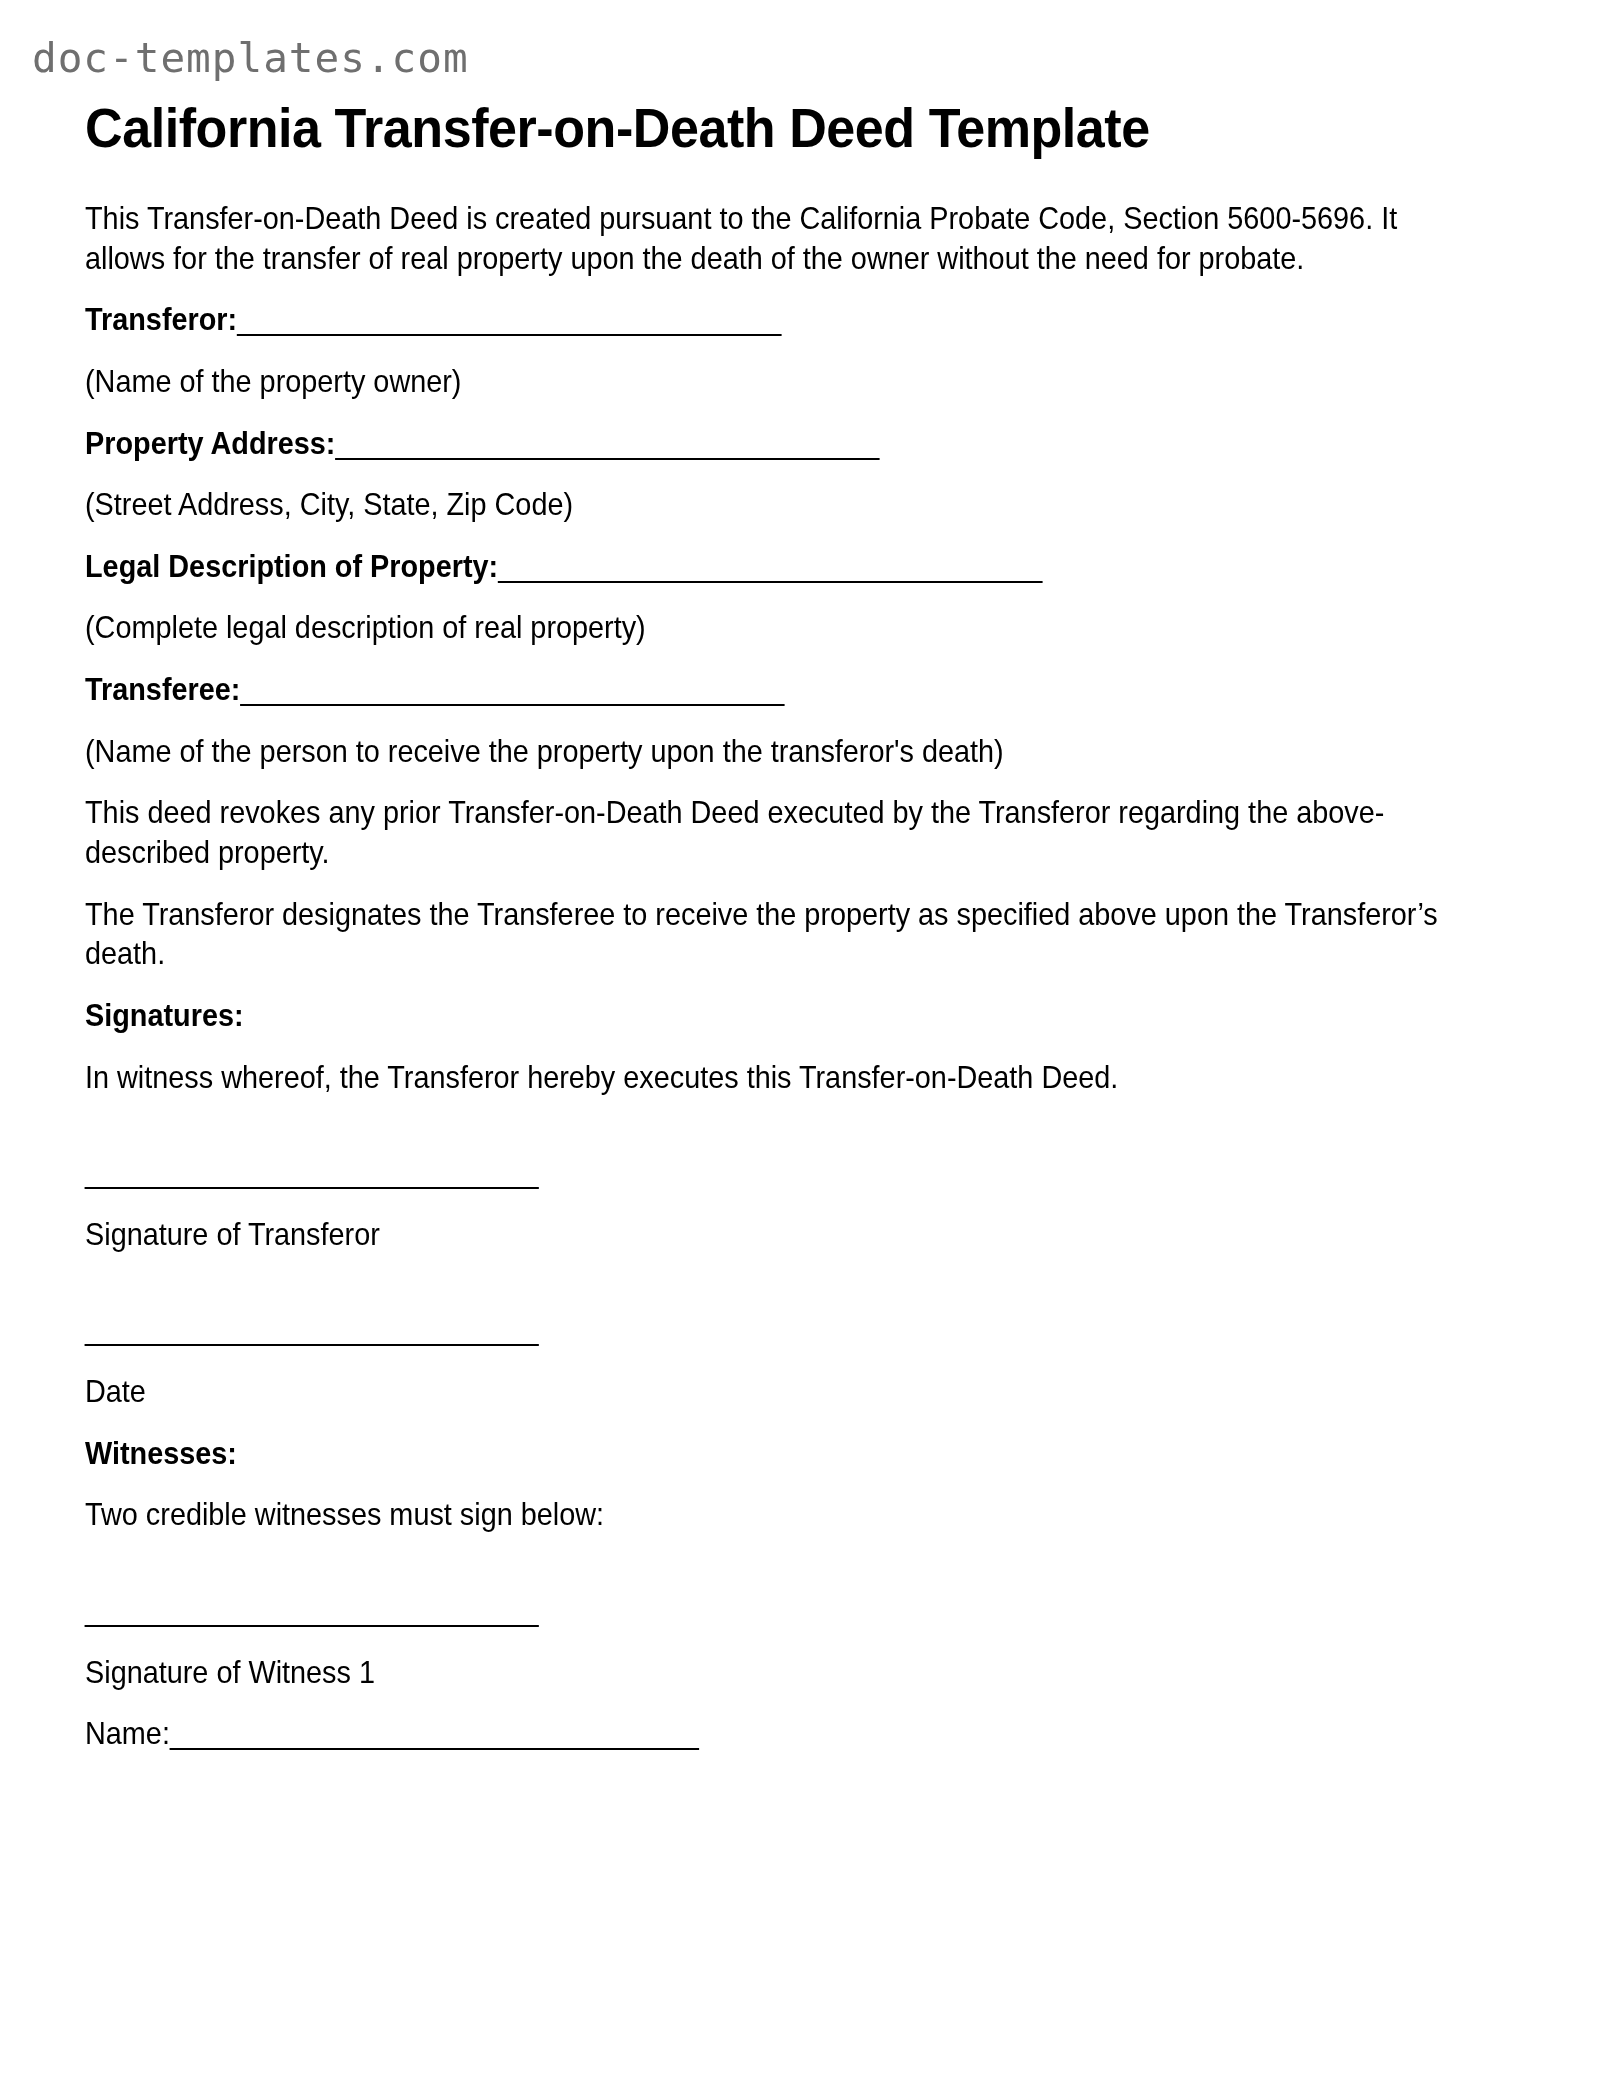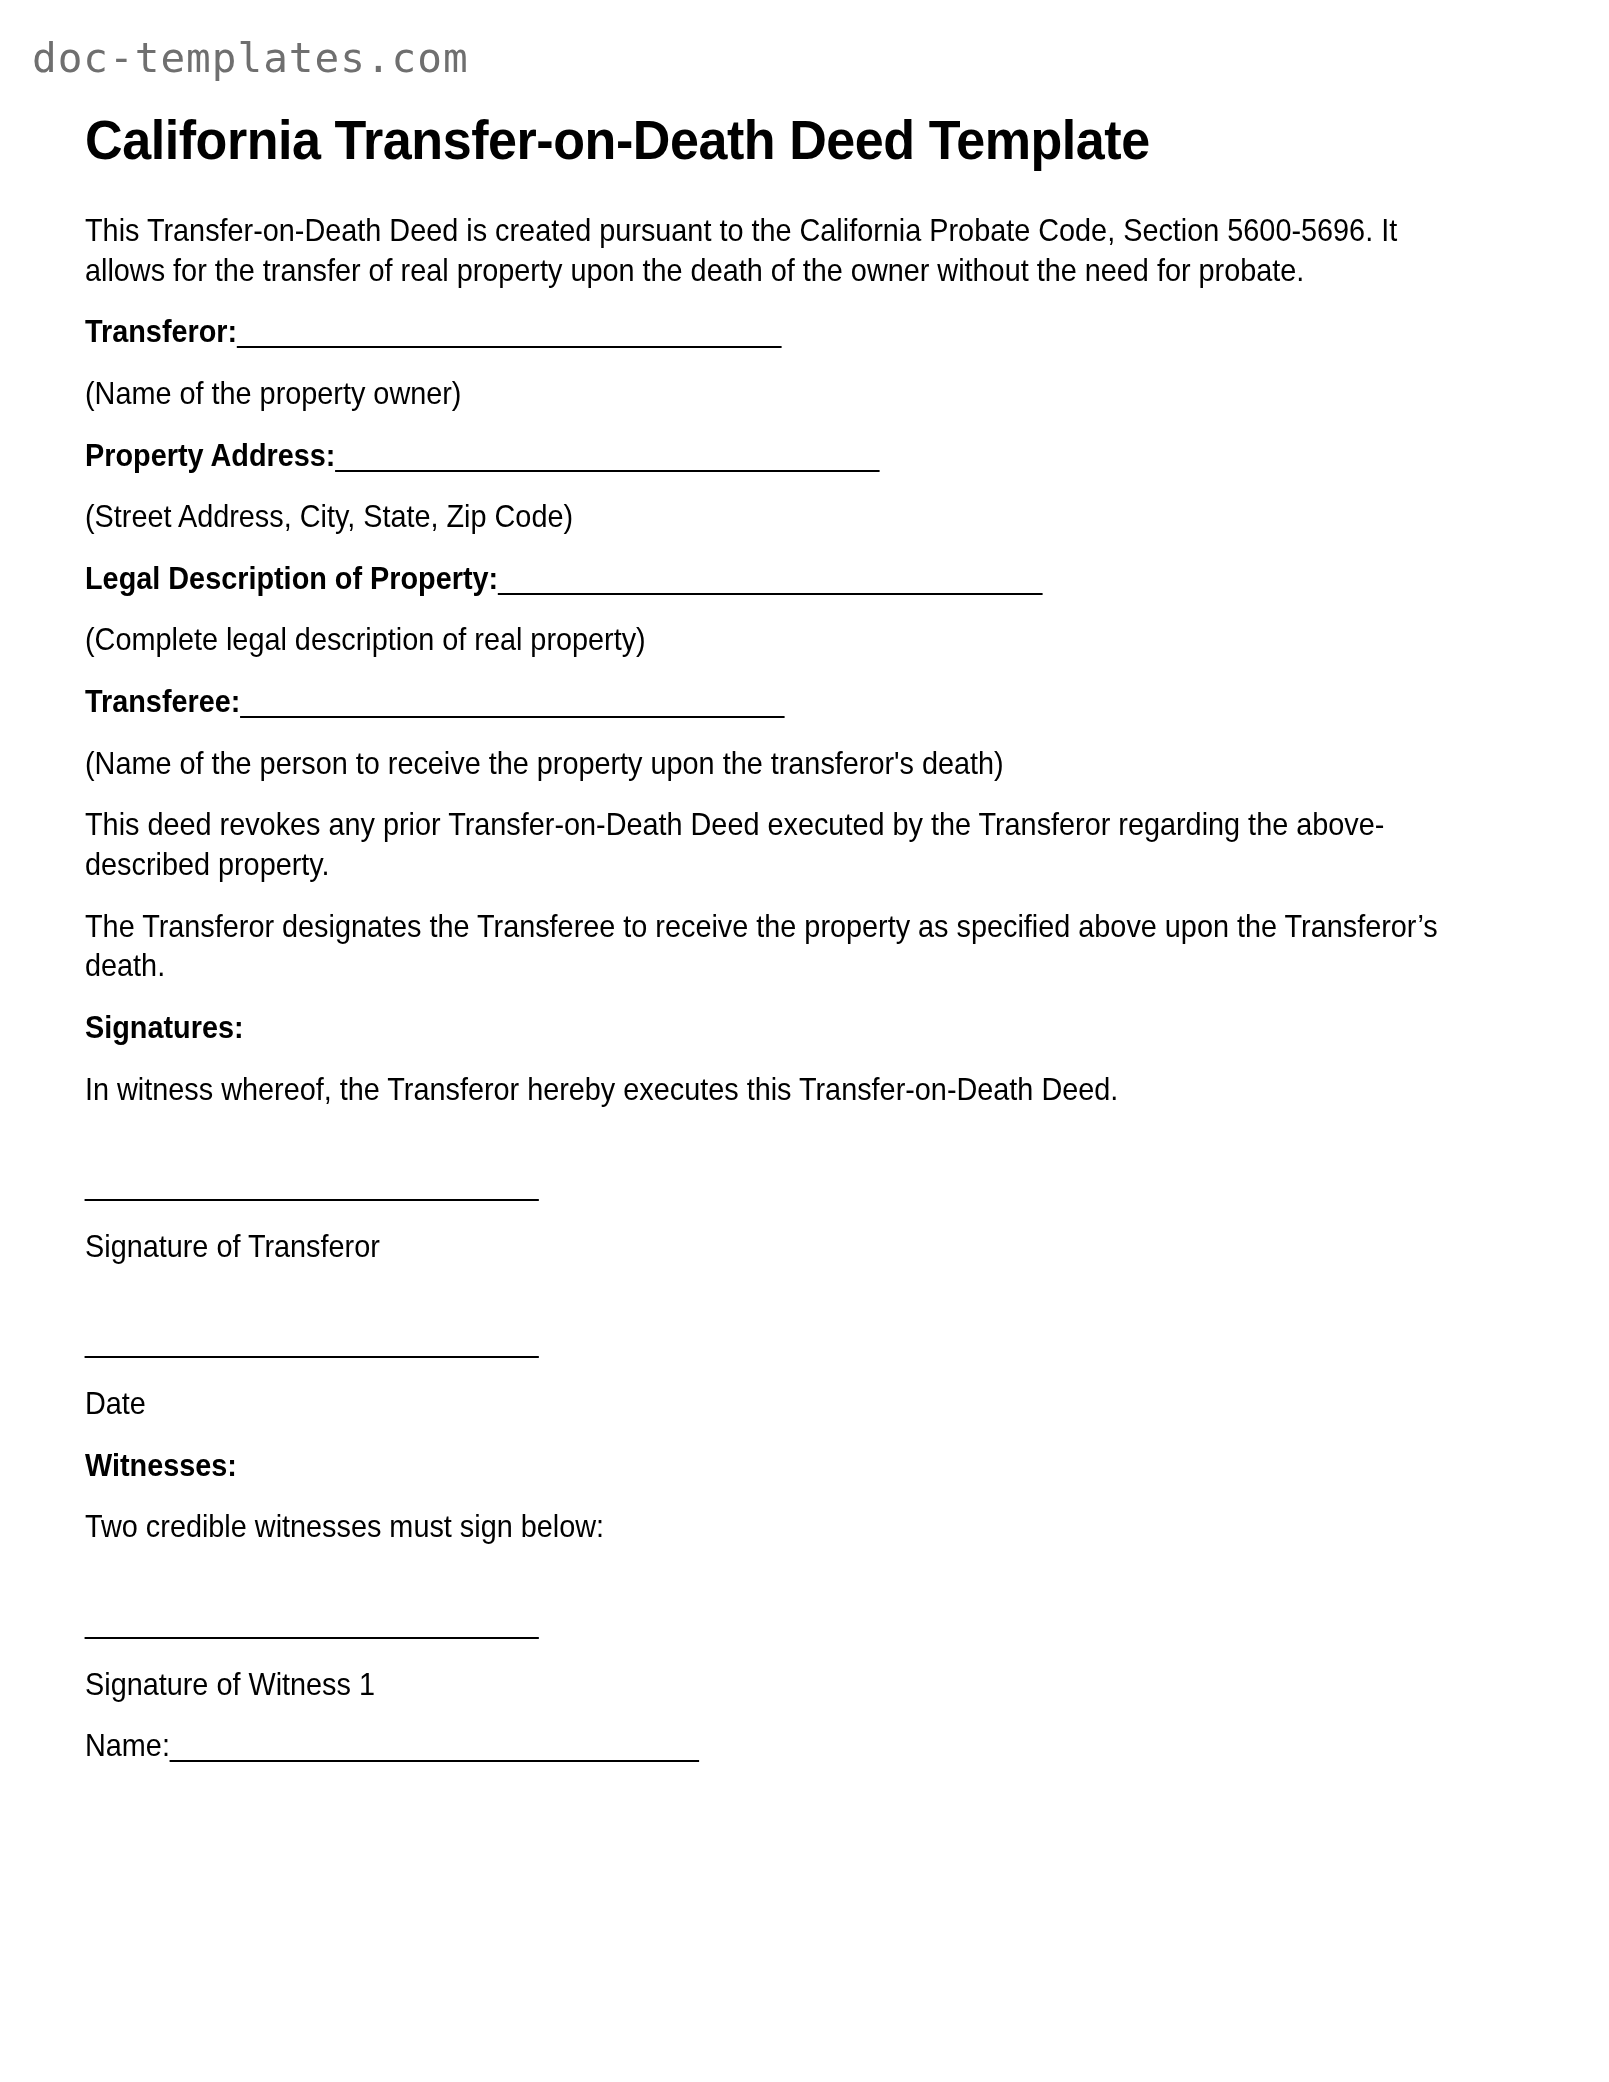--- a/index.html
+++ b/index.html
@@ -29,21 +29,21 @@
     font-family: "DejaVu Sans Mono", "Liberation Mono", monospace;
     font-size: 41px;
     letter-spacing: 1px;
     color: #6f6f6f;
     white-space: nowrap;
     line-height: 1;
   }
   .content {
     position: absolute;
     left: 85px;
-    top: 108px;
+    top: 96px;
     width: 1430px;
   }
   h1.doc-title {
     margin: 0;
     font-family: "Liberation Sans Narrow", "Liberation Sans", sans-serif;
     font-weight: bold;
     font-size: 56px;
     line-height: 1.16;
     letter-spacing: -0.5px;
     color: #000000;

